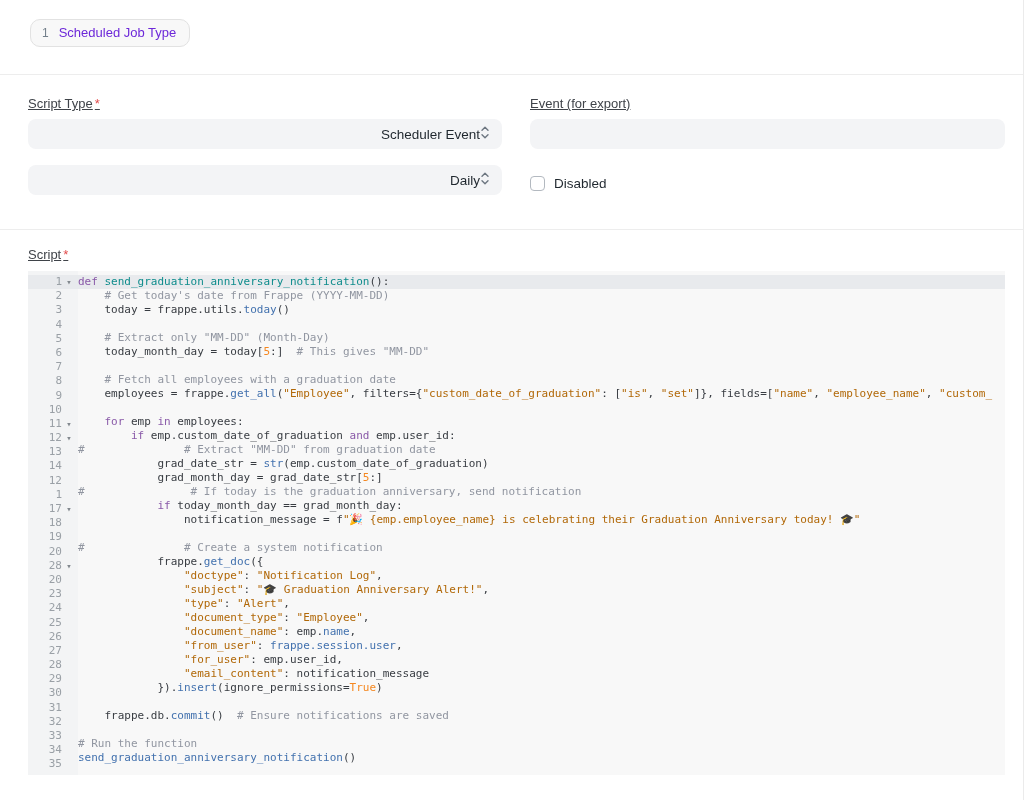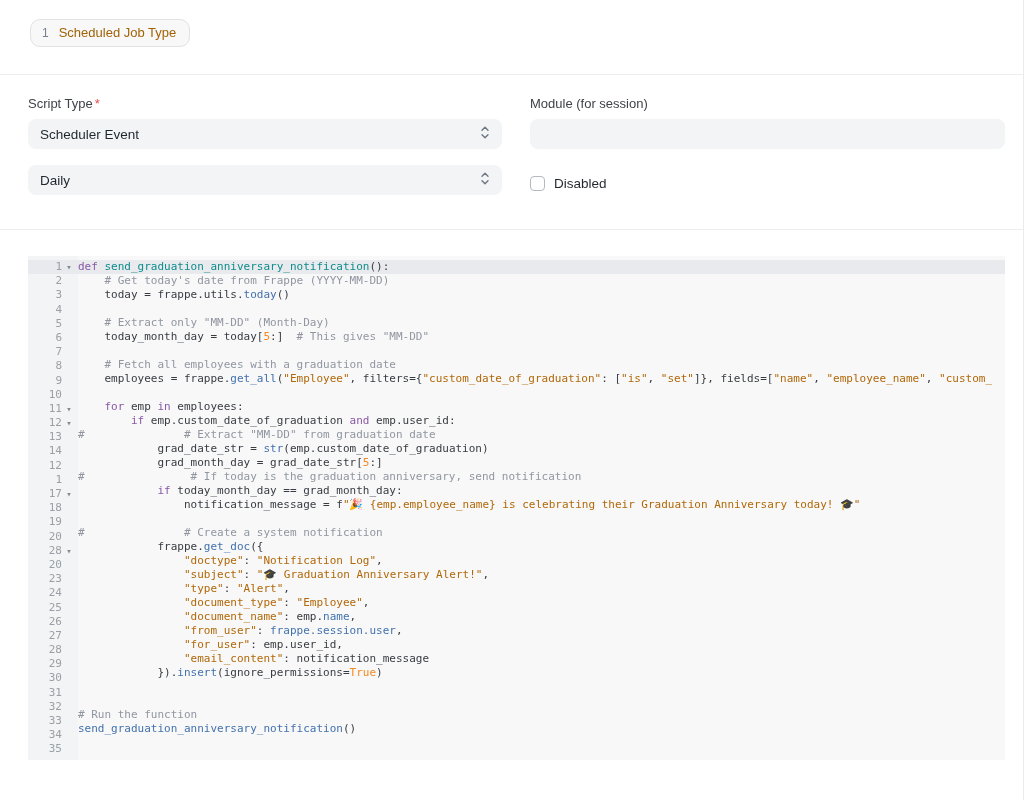--- a/index.html
+++ b/index.html
@@ -14,34 +14,34 @@
 
   
   .header-bar { height:75px; padding:19px 0 0 30px; border-bottom:1px solid #ededed; }
   .tab-pill {
     display:inline-flex; align-items:center; gap:10px;
     padding:5px 13px 6px 11px;
     background:#f8f8f8; border:1px solid #e2e2e2; border-radius:10px;
     font-size:13px; cursor:pointer;
   }
   .tab-num { color:#74808b; font-size:12px; }
-  .tab-label { color:#a16207; }
+  .tab-label { color:#6d28d9; }
 
   
   .form-area { padding:21px 19px 18px 28px; }
   .grid { display:grid; grid-template-columns:474px 475px; column-gap:28px; }
   .field { margin-bottom:16px; }
-  .field-label { display:block; font-size:13px; color:#3f4membroinactive45; color:#3f4349; margin-bottom:8px; }
+  .field-label { display:block; font-size:13px; color:#3f4membroinactive45; color:#3f4349; margin-bottom:8px;text-decoration:underline; }
   .req { color:#e24c4c; margin-left:2px; }
   .control {
     height:30px; background:#f3f4f6; border-radius:8px;
     display:flex; align-items:center; padding:0 12px;
     font-size:13.5px; color:#1f272e; border:none; width:100%;
   }
-  .select { justify-content:space-between; cursor:pointer; }
+  .select { justify-content:flex-end; cursor:pointer; }
   input.control { outline:none; }
   .checkbox-row { display:flex; align-items:center; gap:9px; margin-top:27px; }
   .checkbox { width:15px; height:15px; border:1px solid #b3b9c0; border-radius:4px; background:#fff; cursor:pointer; flex:none; }
   .checkbox-label { font-size:13.5px; color:#1f272e; }
 
   
   .script-section { border-top:1px solid #ededed; padding:17px 19px 0 28px; }
   .editor {
     margin-top:9px; display:flex; width:977px; height:504px;
     background:#f8f8f8; overflow:hidden;
@@ -98,32 +98,33 @@
               <svg width="10" height="15" viewBox="0 0 10 15">
                   <path d="M2 5.2 L5 2.2 L8 5.2" stroke="#6c7680" fill="none" stroke-width="1.4" stroke-linecap="round" stroke-linejoin="round"></path>
                   <path d="M2 9.8 L5 12.8 L8 9.8" stroke="#6c7680" fill="none" stroke-width="1.4" stroke-linecap="round" stroke-linejoin="round"></path>
                 </svg>
             </span>
           </div>
         </div>
       </div>
       <div>
         <div class="field">
-          <label class="field-label">Module (for session)</label>
+          <label class="field-label">Event (for export)</label>
           <input class="control" type="text" value="" style="">
         </div>
         <div class="checkbox-row">
           <span class="checkbox"></span>
           <span class="checkbox-label">Disabled</span>
         </div>
       </div>
     </div>
   </div>
 
   <div class="script-section">
+    <label class="field-label"><span>Script</span><span class="req">*</span></label>
     <div class="editor">
       <div class="gutter">
           <div class="g-line active">
             <span class="n">1</span>
             <span class="fold">▾</span>
           </div>
           <div class="g-line">
             <span class="n">2</span>
           </div>
           <div class="g-line">
@@ -255,20 +256,21 @@
           <div class="c-line"><span class="tok-txt">                </span><span class="tok-str">"doctype"</span><span class="tok-txt">: </span><span class="tok-str">"Notification Log"</span><span class="tok-txt">,</span></div>
           <div class="c-line"><span class="tok-txt">                </span><span class="tok-str">"subject"</span><span class="tok-txt">: </span><span class="tok-str">"🎓 Graduation Anniversary Alert!"</span><span class="tok-txt">,</span></div>
           <div class="c-line"><span class="tok-txt">                </span><span class="tok-str">"type"</span><span class="tok-txt">: </span><span class="tok-str">"Alert"</span><span class="tok-txt">,</span></div>
           <div class="c-line"><span class="tok-txt">                </span><span class="tok-str">"document_type"</span><span class="tok-txt">: </span><span class="tok-str">"Employee"</span><span class="tok-txt">,</span></div>
           <div class="c-line"><span class="tok-txt">                </span><span class="tok-str">"document_name"</span><span class="tok-txt">: emp.</span><span class="tok-fn">name</span><span class="tok-txt">,</span></div>
           <div class="c-line"><span class="tok-txt">                </span><span class="tok-str">"from_user"</span><span class="tok-txt">: </span><span class="tok-fn">frappe.session.user</span><span class="tok-txt">,</span></div>
           <div class="c-line"><span class="tok-txt">                </span><span class="tok-str">"for_user"</span><span class="tok-txt">: emp.user_id,</span></div>
           <div class="c-line"><span class="tok-txt">                </span><span class="tok-str">"email_content"</span><span class="tok-txt">: notification_message</span></div>
           <div class="c-line"><span class="tok-txt">            }).</span><span class="tok-fn">insert</span><span class="tok-txt">(ignore_permissions=</span><span class="tok-num">True</span><span class="tok-txt">)</span></div>
           <div class="c-line"></div>
+          <div class="c-line"><span class="tok-txt">    frappe.db.</span><span class="tok-fn">commit</span><span class="tok-txt">()  </span><span class="tok-com"># Ensure notifications are saved</span></div>
           <div class="c-line"></div>
           <div class="c-line"><span class="tok-com"># Run the function</span></div>
           <div class="c-line"><span class="tok-fn">send_graduation_anniversary_notification</span><span class="tok-txt">()</span></div>
         </div>
     </div>
   </div>
 
 </div>
 
 </body></html>

